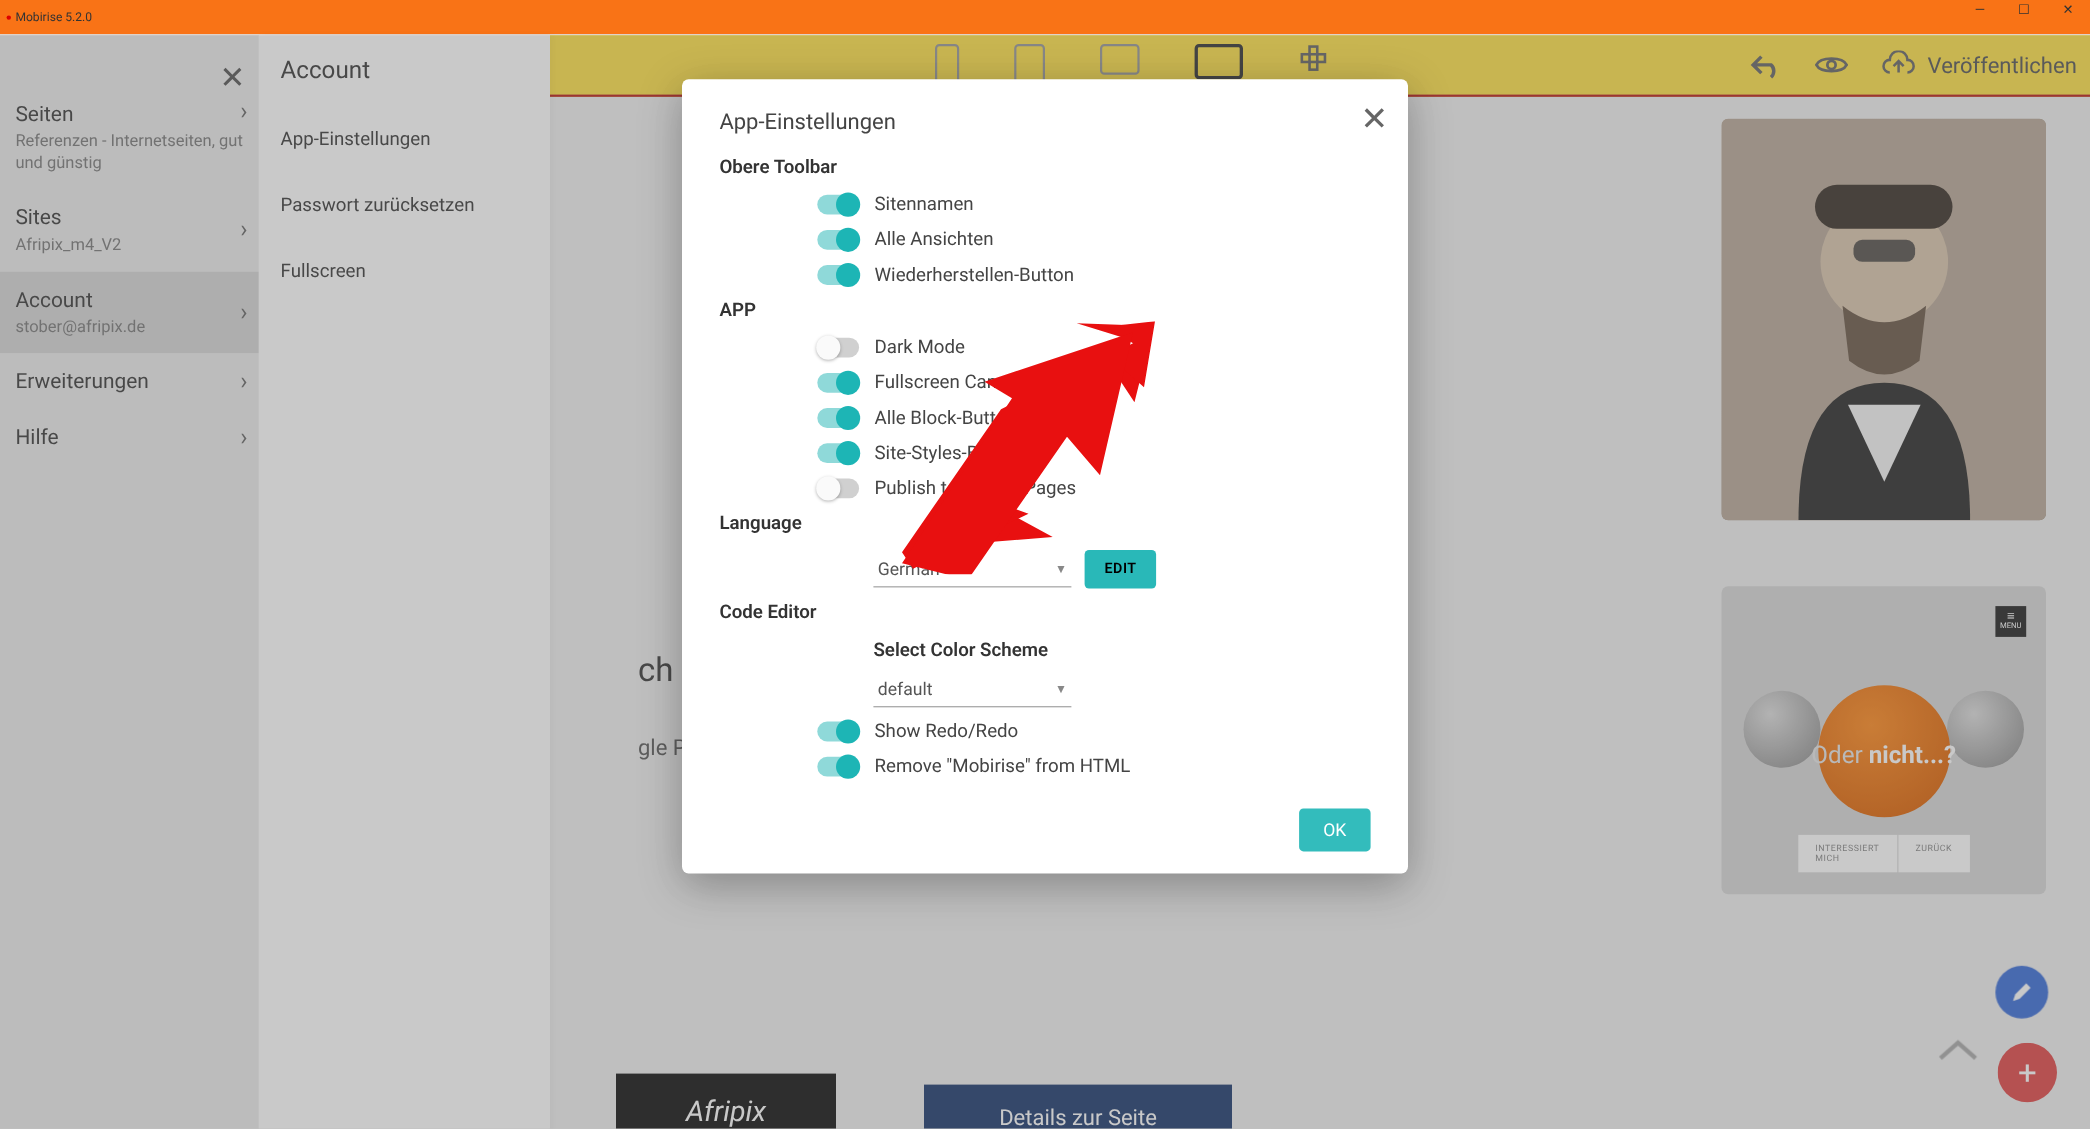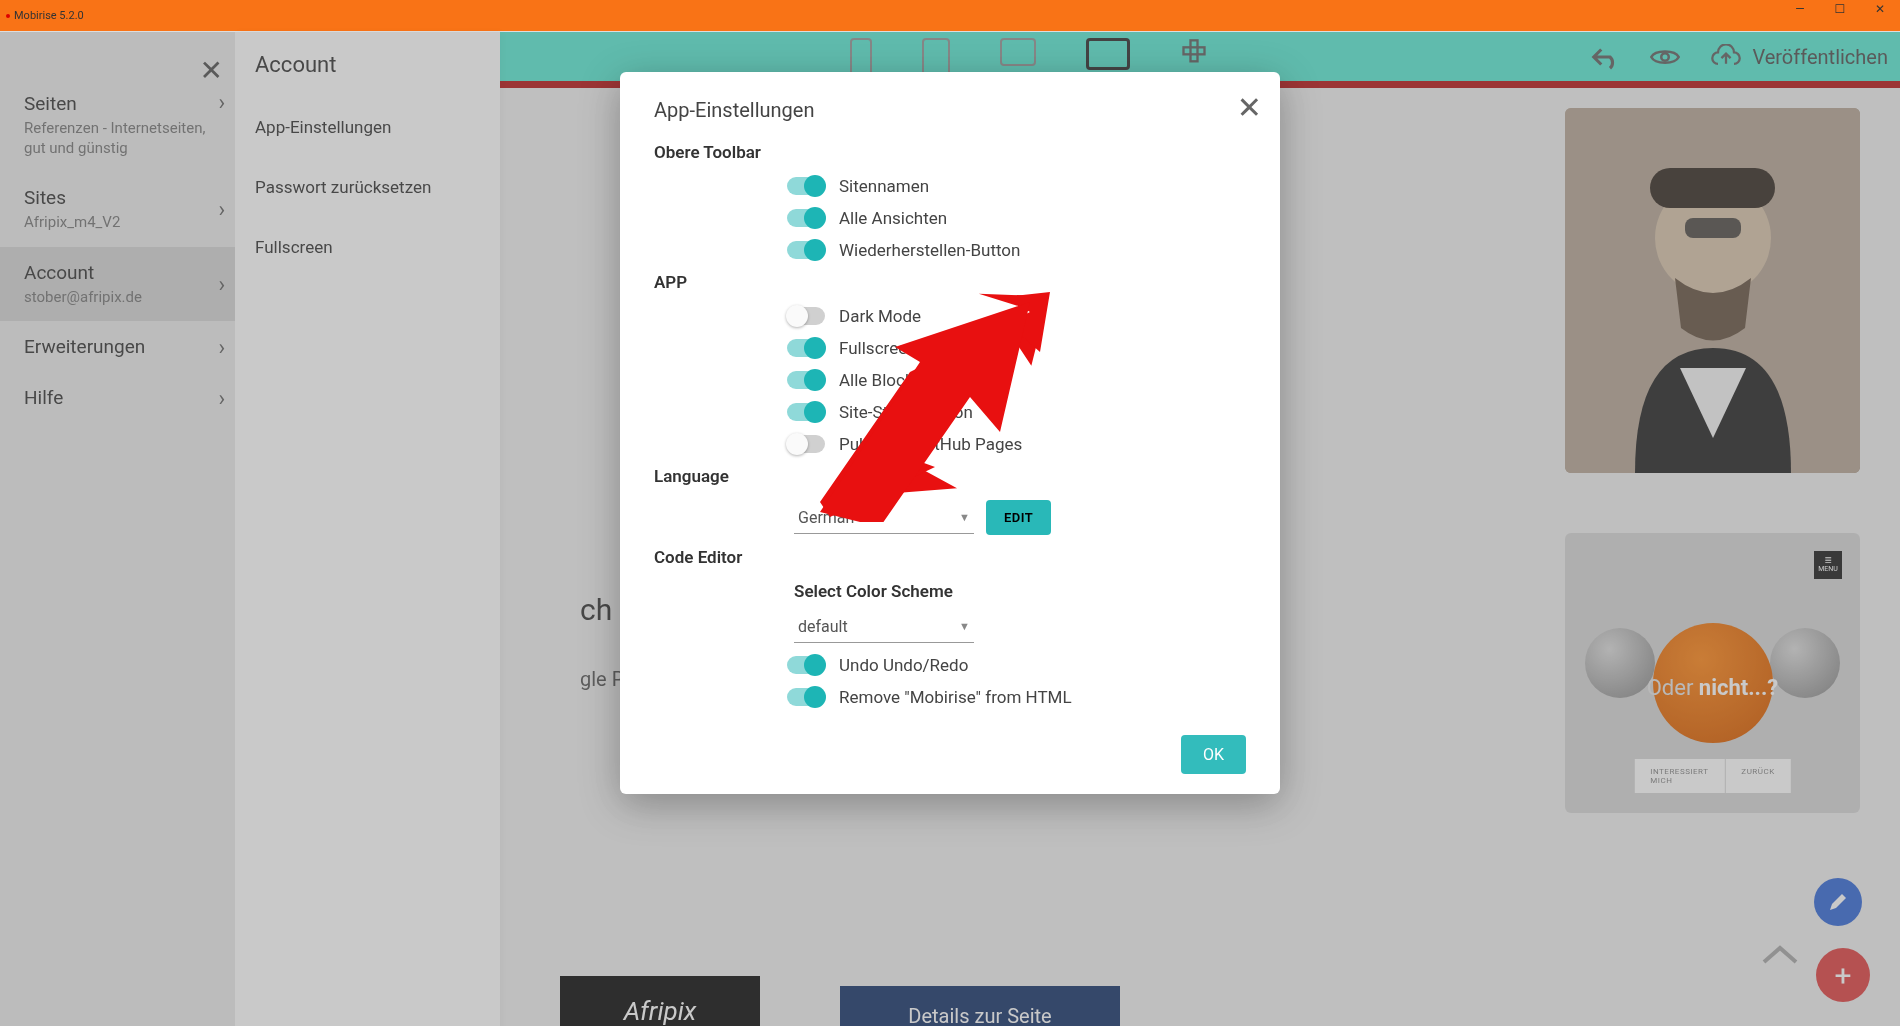--- a/index.html
+++ b/index.html
@@ -7,33 +7,33 @@
   
   .titlebar { height: 32px; background: #f97316; display: flex; align-items: center; padding: 14px 6px; font-size: 11px; color: #333; border-bottom: 1px solid #ddd; position: relative; }
   .title-dot { width: 4px; height: 4px; background: #d00; border-radius: 50%; margin-right: 4px; }
   .win-controls { position: absolute; right: 0; top: 0; display: flex; }
   .win-btn { width: 40px; height: 18px; display: flex; align-items: center; justify-content: center; font-size: 12px; color: #333; cursor: pointer; }
   
   .app { display: flex; height: 1008px; position: relative; }
   
   .sidebar { width: 235px; background: #ececec; position: relative; z-index: 2; }
   .sidebar .close-x { position: absolute; top: 22px; right: 12px; font-size: 28px; color: #555; cursor: pointer; }
-  .sb-item { padding: 14px 24px; color: #333; position: relative; }
+  .sb-item { padding: 14px 14px; color: #333; position: relative; }
   .sb-title { font-size: 19px; color: #3a3a3a; font-weight: 400; }
   .sb-sub { font-size: 15px; color: #7a7a7a; margin-top: 4px; line-height: 1.3; }
   .sb-chevron { position: absolute; right: 10px; top: 50%; transform: translateY(-50%); font-size: 22px; color: #666; }
   .sb-item.active { background: #d6d6d6; }
   .sb-seiten { padding-top: 60px; }
   
   .submenu { width: 265px; background: #fff; position: relative; z-index: 1; box-shadow: 2px 0 6px rgba(0,0,0,0.04); }
   .submenu-head { padding: 20px 20px; font-size: 22px; color: #3a3a3a; display: flex; align-items: center; }
   .submenu-item { padding: 20px 20px; font-size: 17px; color: #3a3a3a; cursor: pointer; }
   
   .main { flex: 1; position: relative; background: #f0f0f0; }
-  .top-toolbar { height: 56px; background: #5eead4; display: flex; align-items: center; justify-content: center; position: relative; border-bottom: 7px solid #b91c1c; }
+  .top-toolbar { height: 56px; background: #fde047; display: flex; align-items: center; justify-content: center; position: relative; border-bottom: 2px solid #b91c1c; }
   .device-icons { display: flex; gap: 50px; position: absolute; left: 350px; }
   .device { width: 34px; height: 40px; border: 2px solid #999; border-radius: 4px; }
   .device.phone { width: 22px; height: 38px; }
   .device.tablet { width: 28px; height: 38px; }
   .device.tabletw { width: 36px; height: 28px; }
   .device.desktop { width: 44px; height: 32px; border-color: #333; border-width: 3px; }
   .ext-icon { width: 28px; height: 28px; position: relative; }
   .right-tools { position: absolute; right: 12px; display: flex; align-items: center; gap: 30px; color: #555; font-size: 18px; }
   .right-tools .pub { display: flex; align-items: center; gap: 10px; font-size: 20px; }
   
@@ -56,21 +56,21 @@
   .content-text p { font-size: 20px; color: #5a5a5a; }
   .logo-tile { width: 200px; height: 70px; background: #111; color: #fff; display: flex; flex-direction: column; align-items: center; justify-content: center; font-family: Georgia, serif; font-style: italic; font-size: 26px; position: absolute; bottom: -6px; left: 60px; }
   .details-btn { background: #1d3a6e; color: #fff; padding: 18px 60px; font-size: 20px; position: absolute; bottom: -6px; left: 340px; width: 280px; text-align: center;}
   
   .overlay { position: absolute; inset: 0; background: rgba(100,100,100,0.35); z-index: 5; }
   
   .modal { position: absolute; top: 40px; left: 50%; transform: translateX(-50%); width: 660px; background: #fff; border-radius: 6px; z-index: 10; padding: 26px 34px 20px 34px; box-shadow: 0 10px 40px rgba(0,0,0,0.3); }
   .modal-title { font-size: 20px; color: #444; font-weight: 400; margin-bottom: 20px; }
   .modal-close { position: absolute; top: 18px; right: 18px; font-size: 30px; color: #666; cursor: pointer; font-weight: 300; }
   .section-label { font-size: 17px; font-weight: 600; color: #333; margin-top: 10px; margin-bottom: 14px; }
-  .opt-row { display: flex; align-items: center; margin-bottom: 12px; margin-left: 104px; padding-left: 29px; }
+  .opt-row { display: flex; align-items: center; margin-bottom: 12px; margin-left: 60px; padding-left: 29px; }
   .toggle { width: 38px; height: 18px; border-radius: 10px; position: relative; margin-right: 14px; flex-shrink: 0; }
   .toggle.on { background: #8fd9d9; }
   .toggle.on::after { content: ""; position: absolute; right: -1px; top: -2px; width: 22px; height: 22px; border-radius: 50%; background: #1db5b5; }
   .toggle.off { background: #d0d0d0; }
   .toggle.off::after { content: ""; position: absolute; left: -1px; top: -2px; width: 22px; height: 22px; border-radius: 50%; background: #fafafa; box-shadow: 0 1px 3px rgba(0,0,0,0.3); }
   .opt-label { font-size: 17px; color: #444; }
   .sel-block { margin-left: 140px; margin-bottom: 12px; }
   .sel { width: 180px; border: none; border-bottom: 1px solid #999; padding: 6px 4px; font-size: 16px; color: #555; background: transparent; display: flex; justify-content: space-between; align-items: center; }
   .sel .caret { font-size: 11px; color: #888; }
   .edit-btn { background: #29b8b8; color: #000000; border: none; padding: 10px 18px; font-size: 13px; font-weight: 600; border-radius: 4px; margin-left: 12px; cursor: pointer; letter-spacing: 0.5px; }
@@ -284,21 +284,21 @@
     <div class="section-label">Code Editor</div>
     <div class="sub-section">Select Color Scheme</div>
     <div class="sel-block">
       <div class="sel">
         <span>default</span>
         <span class="caret">▼</span>
       </div>
     </div>
     <div class="opt-row">
       <div class="toggle on"></div>
-      <span class="opt-label">Undo Undo/Redo</span>
+      <span class="opt-label">Show Redo/Redo</span>
     </div>
     <div class="opt-row">
       <div class="toggle on"></div>
       <span class="opt-label">Remove "Mobirise" from HTML</span>
     </div>
 
     <button class="modal-ok">OK</button>
     <div style="clear:both"></div>
   </div>
 

